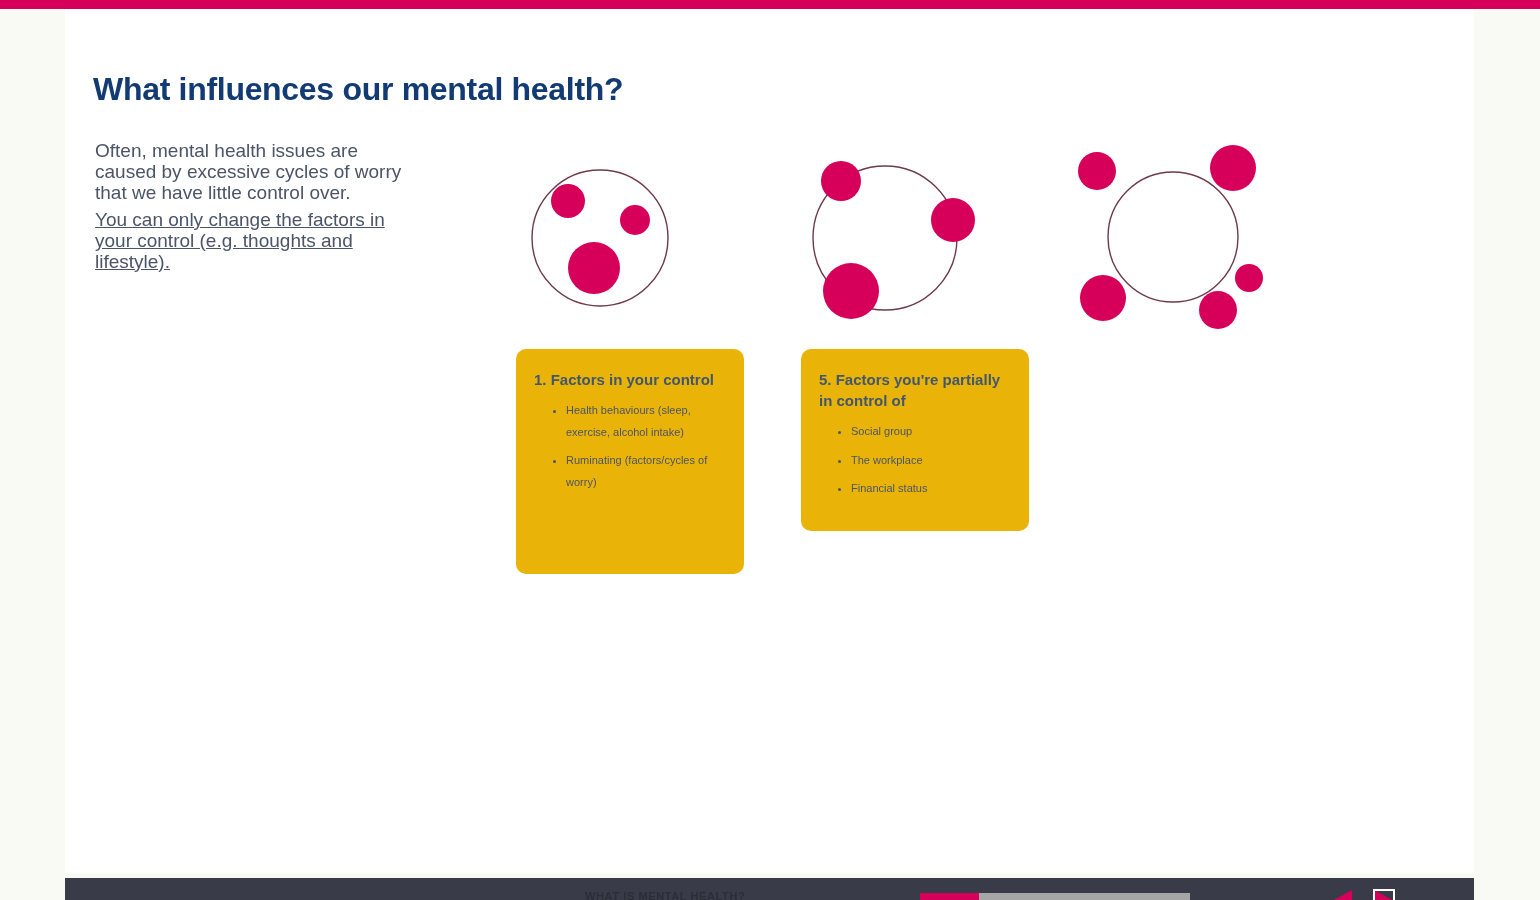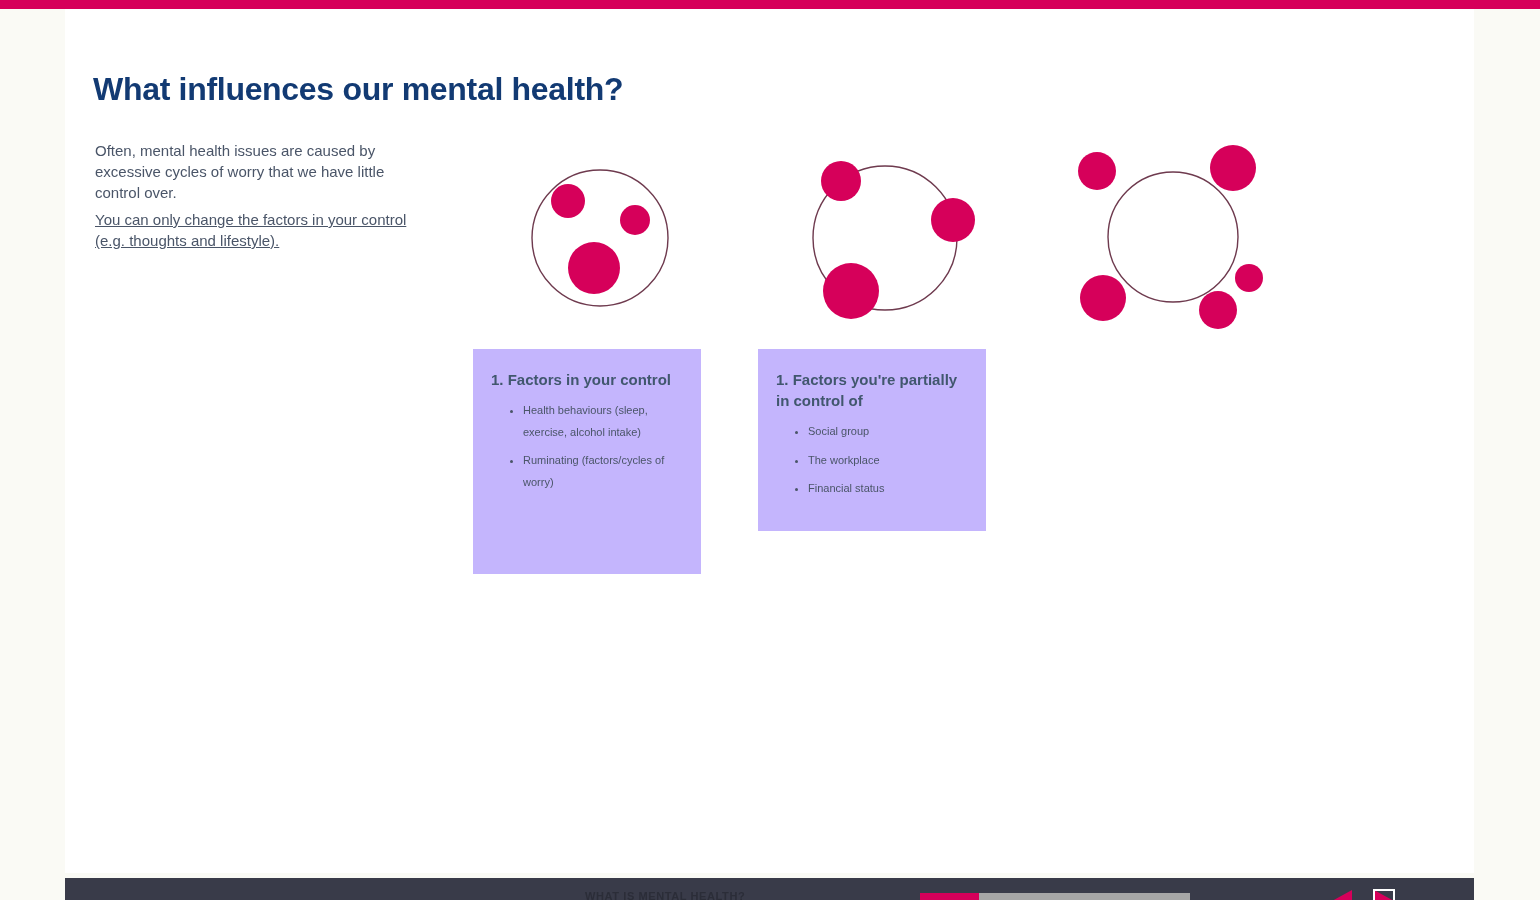--- a/index.html
+++ b/index.html
@@ -48,21 +48,21 @@
   }
 
   
   .intro {
     position: absolute;
     left: 30px;
     top: 131px;
     width: 320px;
   }
   .intro p {
-    font-size: 15px;
+    font-size: 19px;
     line-height: 21px;
     color: #4A5568;
   }
   .intro p + p { margin-top: 6px; text-decoration: underline; }
 
   
   .diagrams {
     position: absolute;
     top: 134px;
     left: 0;
@@ -78,23 +78,24 @@
 
   
   .cards {
     position: absolute;
     top: 0; left: 0;
     width: 100%;
     height: 100%;
   }
   .card {
     position: absolute;
-    background: #c4b5fd;
-    border-radius: 0;
+    background: #eab308;
+    border-radius: 10px;
     padding: 20px 18px 22px 18px;
+    margin-left: 43px;
   }
   .card-title {
     font-size: 15px;
     font-weight: bold;
     color: #41576E;
     line-height: 21px;
     margin-bottom: 10px;
   }
   .card ul {
     list-style: disc;
@@ -224,21 +225,21 @@
 
     <div class="card" id="card-1">
       <div class="card-title">1. Factors in your control</div>
       <ul>
         <li>Health behaviours (sleep, exercise, alcohol intake)</li>
         <li>Ruminating (factors/cycles of worry)</li>
       </ul>
     </div>
 
     <div class="card" id="card-2">
-      <div class="card-title">1. Factors you're partially in control of</div>
+      <div class="card-title">5. Factors you're partially in control of</div>
       <ul>
         <li>Social group</li>
         <li>The workplace</li>
         <li>Financial status</li>
       </ul>
     </div>
 
 
   </div>
 

